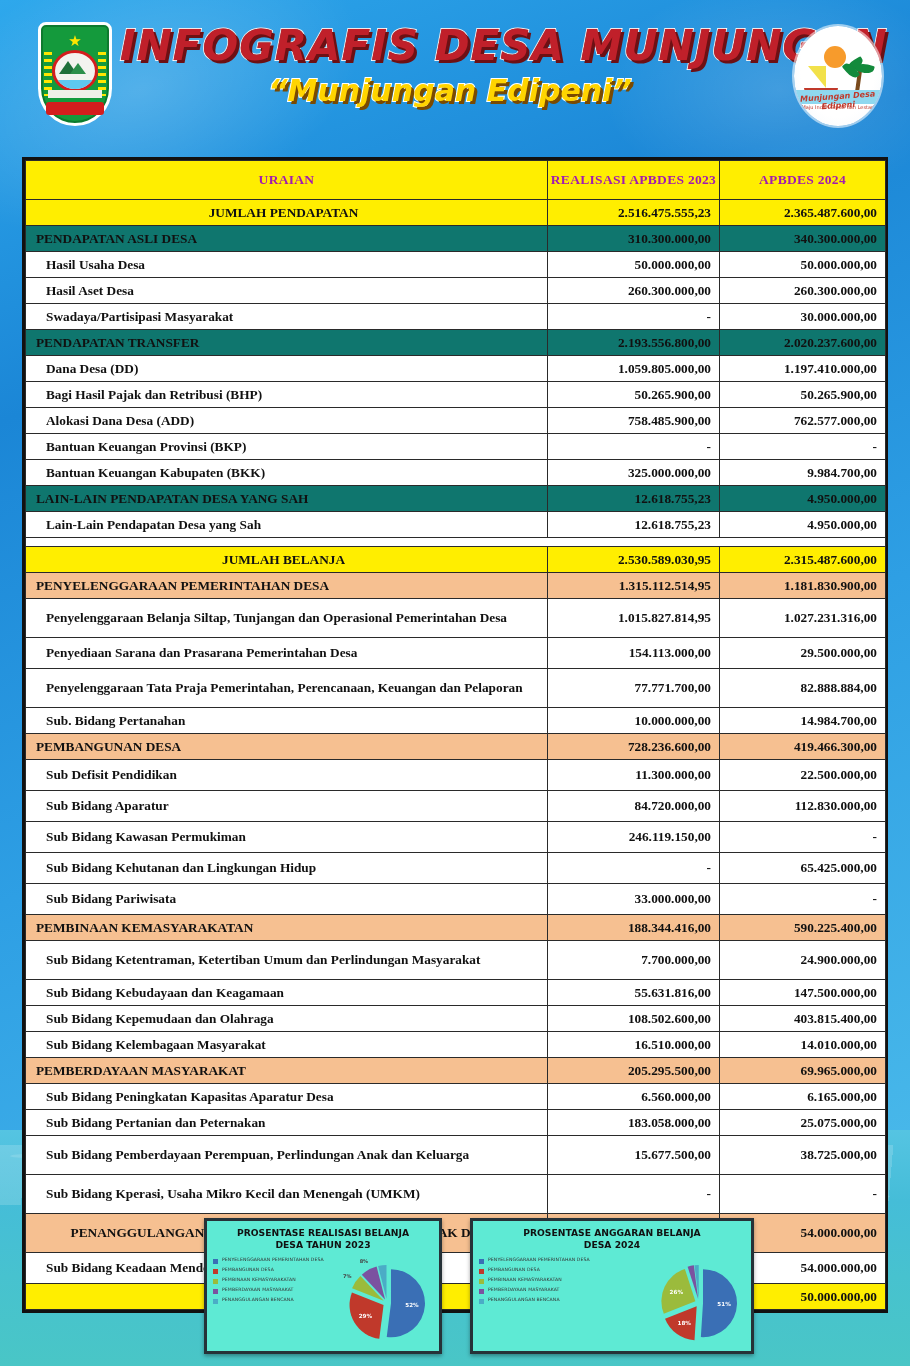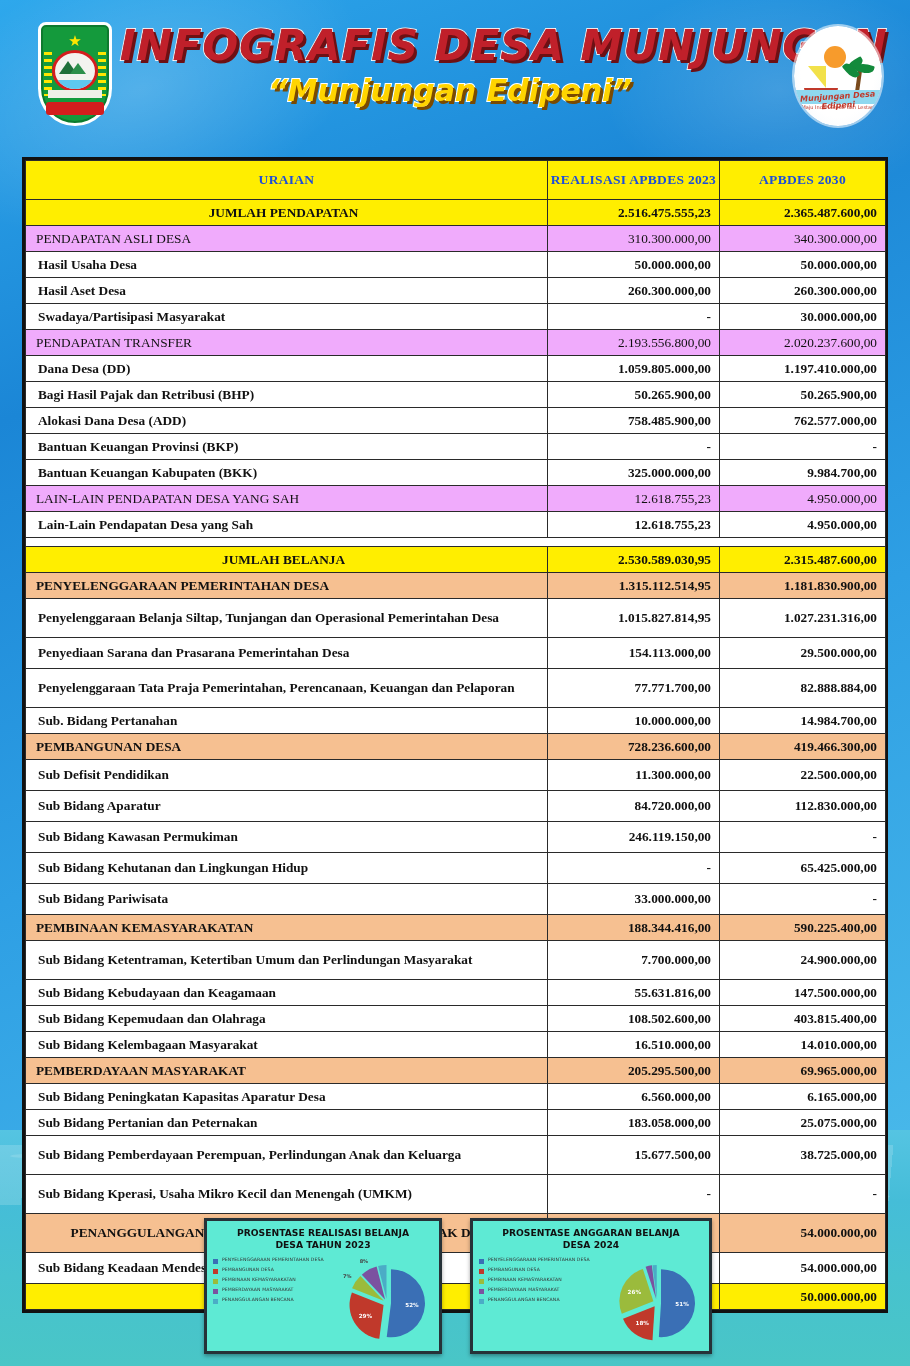--- a/index.html
+++ b/index.html
@@ -94,41 +94,41 @@
   .vl-txt2{position:absolute;left:0;right:0;top:78px;text-align:center;
      font-family:"DejaVu Sans", sans-serif;font-size:5px;color:#c0392b;}
 
   
   .tablewrap{position:absolute;left:22px;top:157px;width:866px;z-index:4;
      border:3px solid #111;background:#fff;box-sizing:border-box;}
   table{border-collapse:collapse;width:100%;table-layout:fixed;}
   col.c1{width:522px;} col.c2{width:172px;} col.c3{width:166px;}
   th,td{border:1px solid #2a2a2a;padding:0;vertical-align:middle;}
   th{background:#ffee00;text-align:center;font-weight:bold;font-size:13.5px;
-     letter-spacing:.3px;height:38px;color:#1d4ed8;}
+     letter-spacing:.3px;height:38px;color:#a21caf;}
   td{font-size:13.3px;color:#111;height:21px;}
   td.lbl{padding:2px 6px 2px 10px;text-align:left;font-weight:bold;margin-top:12px;}
-  td.lbl.sub{padding-left:12px;font-weight:bold;}
+  td.lbl.sub{padding-left:20px;font-weight:bold;}
   td.num{padding:2px 8px 2px 4px;text-align:right;font-weight:bold;
      font-family:"Liberation Serif", serif;white-space:nowrap;}
   td.num .neg{float:left;}
   tr.total td{background:#ffee00;font-weight:bold;}
   tr.total td.lbl{text-align:center;padding-left:0;}
-  tr.pink td{background:#f0abfc;font-weight:normal;}
+  tr.pink td{background:#0f766e;font-weight:bold;}
   tr.orange td{background:#f6c091;font-weight:bold;}
   tr.white td{background:#fff;}
   tr.tall td{height:34px;}
   tr.h26 td{height:26px;}
 
   
   .charts{position:absolute;left:0;top:1214px;width:910px;height:140px;z-index:4;}
   .chartbox{position:absolute;top:4px;background:#5eead4;border:3px solid #263238;
      box-shadow:0 2px 4px rgba(0,0,0,.35);box-sizing:border-box;}
   .chartbox.b1{left:204px;width:238px;height:136px;}
-  .chartbox.b2{left:470px;width:242px;height:136px;}
+  .chartbox.b2{left:470px;width:284px;height:136px;}
   .ch-title{text-align:center;font-family:"DejaVu Sans", sans-serif;font-weight:bold;
      font-size:9.2px;line-height:12px;color:#111;margin-top:6px;padding:0 6px;}
   .ch-body{position:relative;margin-top:4px;height:92px;}
   .legend{position:absolute;left:6px;top:2px;width:122px;}
   .legend .li{display:flex;align-items:flex-start;margin-bottom:3px;}
   .legend .sw{width:5px;height:5px;margin-top:2px;margin-right:4px;flex:0 0 auto;}
   .legend .lt{font-family:"DejaVu Sans", sans-serif;font-size:4.6px;line-height:6px;color:#333;
      letter-spacing:.1px;}
   .chartbox.b2 .legend{width:128px;}
   .chartbox.b2 .legend .lt{font-size:4.6px;}
@@ -192,21 +192,21 @@
   <table>
     <colgroup>
         <col class="c1">
         <col class="c2">
         <col class="c3">
       </colgroup>
     <thead>
       <tr>
         <th>URAIAN</th>
         <th>REALISASI APBDES 2023</th>
-        <th>APBDES 2030</th>
+        <th>APBDES 2024</th>
       </tr>
     </thead>
     <tbody id="tbody">
         <tr class="total">
           <td class="lbl">JUMLAH PENDAPATAN</td>
           <td class="num">2.516.475.555,23</td>
           <td class="num">2.365.487.600,00</td>
         </tr>
         <tr class="pink">
           <td class="lbl">PENDAPATAN ASLI DESA</td>

